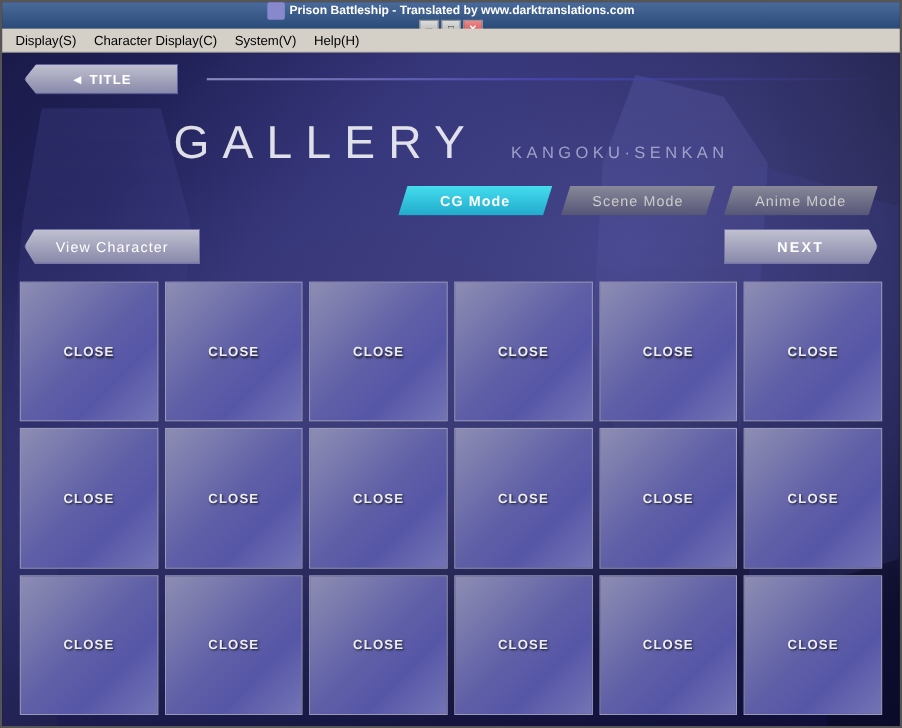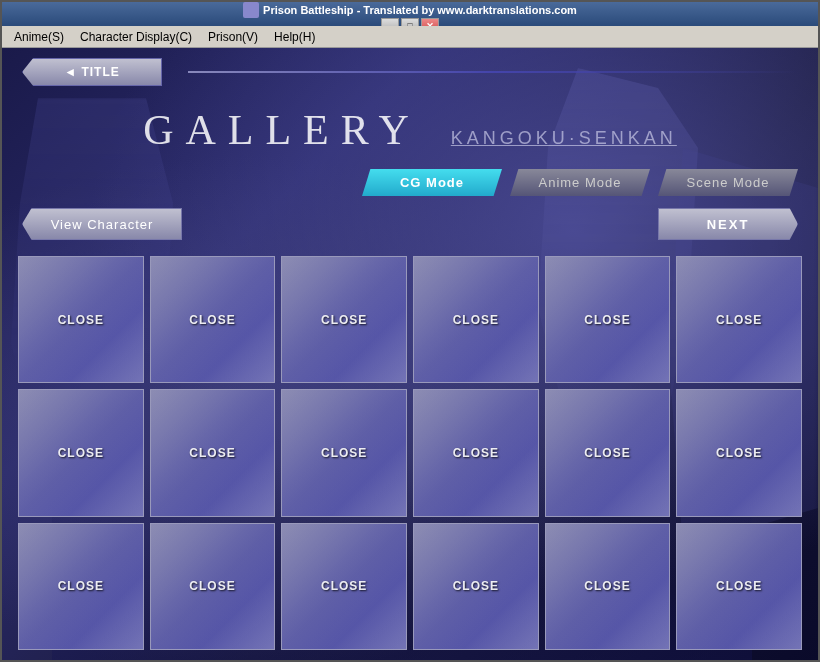--- a/index.html
+++ b/index.html
@@ -204,31 +204,30 @@
       text-align: center;
       padding: 10px 20px 15px;
     }
 
     .gallery-title {
       font-size: 42px;
       font-weight: 300;
       letter-spacing: 12px;
       color: rgba(255, 255, 255, 0.85);
       text-transform: uppercase;
-      font-family: Liberation Serif, serif;
+      font-family: Liberation Sans, sans-serif;
       text-align: right;
     }
 
     .gallery-subtitle {
-      font-size: 18px;
+      font-size: 15px;
       letter-spacing: 4px;
       color: rgba(200, 200, 230, 0.7);
       text-transform: uppercase;
       margin-left: 20px;
-      text-decoration: underline;
     }
 
     .gallery-title-row {
       display: flex;
       align-items: baseline;
       justify-content: center;
       gap: 10px;
     }
 
     
@@ -350,23 +349,23 @@
       <span class="title-bar-text">Prison Battleship - Translated by www.darktranslations.com</span>
     </div>
     <div class="window-controls">
       <div class="win-btn">─</div>
       <div class="win-btn">□</div>
       <div class="win-btn close-win">✕</div>
     </div>
   </div>
 
   <div class="menu-bar">
-    <div class="menu-item">Anime(S)</div>
+    <div class="menu-item">Display(S)</div>
     <div class="menu-item">Character Display(C)</div>
-    <div class="menu-item">Prison(V)</div>
+    <div class="menu-item">System(V)</div>
     <div class="menu-item">Help(H)</div>
   </div>
 
   <div class="main-content">
 
     <div class="bg-art"></div>
     <div class="bg-figure bg-shape1"></div>
     <div class="bg-figure bg-shape2"></div>
     <div class="bg-figure bg-shape3"></div>
     <div class="bg-figure bg-shape4"></div>
@@ -380,22 +379,22 @@
 
       <div class="gallery-header">
         <div class="gallery-title-row">
           <span class="gallery-title">GALLERY</span>
           <span class="gallery-subtitle">KANGOKU·SENKAN</span>
         </div>
       </div>
 
       <div class="mode-buttons">
         <button class="mode-btn active">CG Mode</button>
+        <button class="mode-btn inactive">Scene Mode</button>
         <button class="mode-btn inactive">Anime Mode</button>
-        <button class="mode-btn inactive">Scene Mode</button>
       </div>
 
       <div class="nav-row">
         <button class="slideshow-btn">View Character</button>
         <button class="next-btn">NEXT</button>
       </div>
 
       <div class="thumbnail-grid">
 
         <div class="thumbnail-cell">

